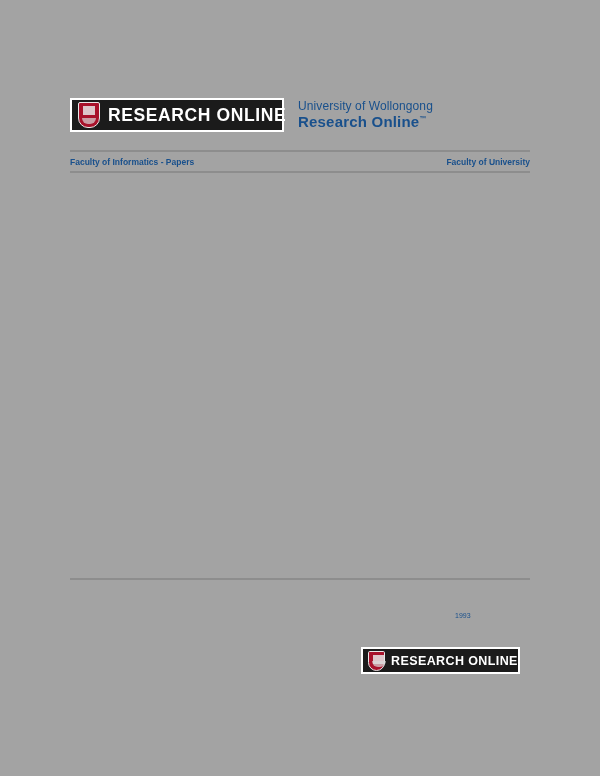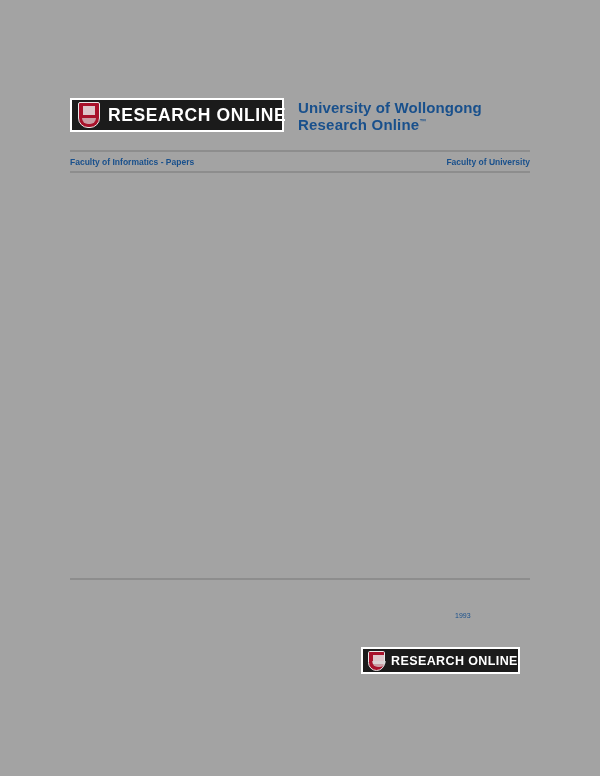--- a/index.html
+++ b/index.html
@@ -91,22 +91,22 @@
 
   .uow-block {
     position: absolute;
     left: 228px;
     top: 2px;
     width: 230px;
     color: #1a4f8a;
     line-height: 1.05;
   }
   .uow-line1 {
-    font-size: 15px;
-    font-weight: bold;
+    font-size: 12px;
+    font-weight: normal;
     color: #19508c;
     letter-spacing: 0.1px;
     filter: blur(0.6px);
   }
   .uow-line2 {
     font-size: 15px;
     font-weight: bold;
     color: #19508c;
     letter-spacing: 0.2px;
     margin-top: 1px;

